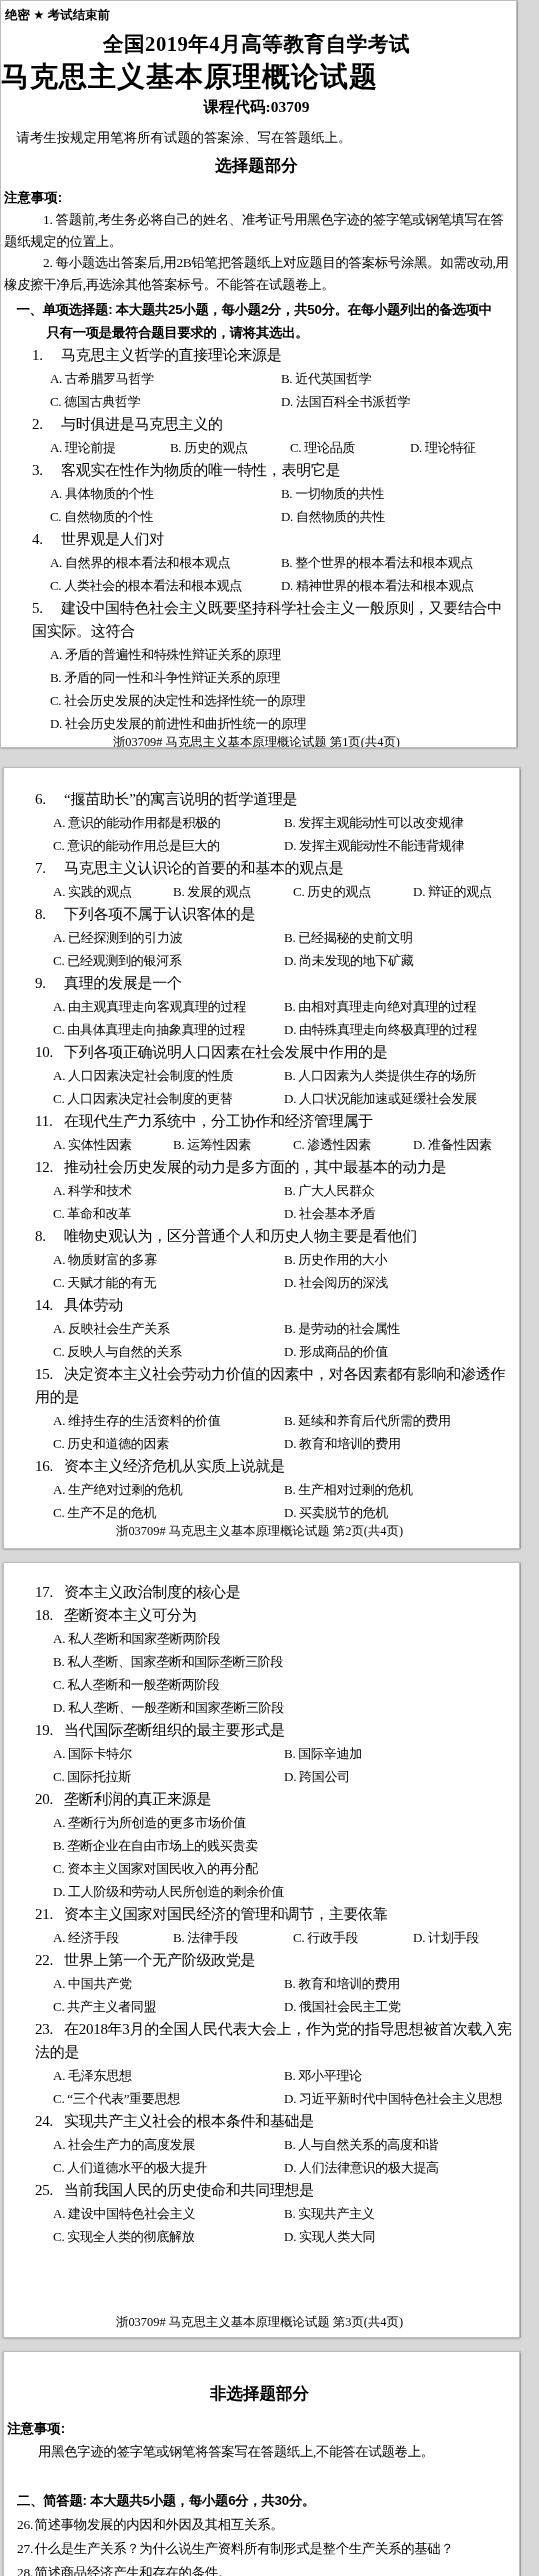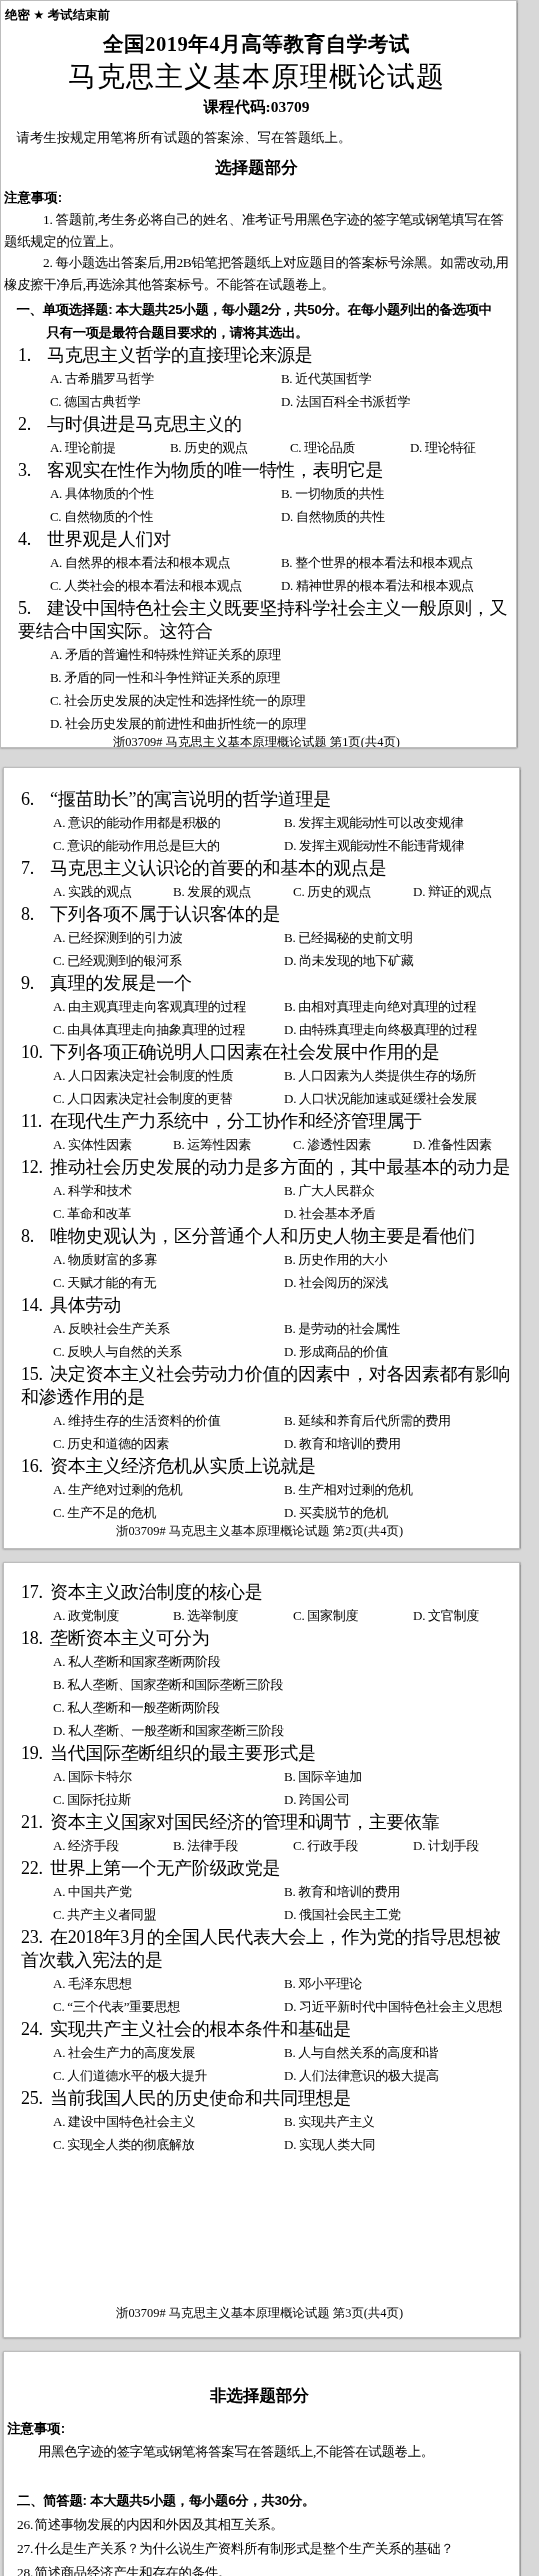--- a/index.html
+++ b/index.html
@@ -15,47 +15,47 @@
     box-sizing:border-box;
     display:flex;
     flex-direction:column;
     overflow:hidden;
     box-shadow:0 0.5px 2.1px rgba(0,0,0,.38), 0.5px 0 1px rgba(0,0,0,.18);
     border:0.5px solid #bdbdbd;
     padding-right:4.1px;
   }
   #page1{height:748px;margin:0 0 18.5px 0;padding-top:5.2px;padding-bottom:4.1px;}
   #page2{height:782px;margin:0 0 13.4px 3.1px;padding-top:20.6px;padding-bottom:14.4px;}
-  #page3{height:776px;margin:0 0 13.4px 3.1px;padding-top:18.5px;padding-bottom:15px;}
+  #page3{height:776px;margin:0 0 13.4px 3.1px;padding-top:18.5px;padding-bottom:6px;}
   #page4{height:446px;margin:0 0 0 3.1px;padding-top:15.5px;padding-bottom:0;}
 
   .classification{
     font-family:"Liberation Sans","DejaVu Sans",sans-serif;
     font-weight:bold;font-size:12.4px;line-height:15.5px;margin:2.1px 0 0 4.1px;
   }
   .title1{text-align:center;font-size:20.6px;line-height:25px;font-weight:bold;margin-top:8.2px;letter-spacing:0.5px;}
-  .title2{text-align:center;font-size:28px;line-height:32px;font-weight:400;margin-top:4.1px;letter-spacing:1px;}
+  .title2{text-align:left;font-size:28px;line-height:32px;font-weight:700;margin-top:4.1px;letter-spacing:1px;}
   .course{text-align:center;font-size:15.5px;line-height:18.5px;font-weight:bold;margin-top:5.2px;}
   .instruction{font-size:13.4px;line-height:23px;margin:9.3px 0 0 15.5px;}
   .sec-title{
-    text-align:center;font-family:Liberation Sans, sans-serif;
+    text-align:center;font-family:Liberation Mono, monospace;
     font-weight:bold;font-size:16.5px;line-height:20.6px;margin-top:8.2px;
   }
   .notes-title{
     font-family:"Liberation Sans","DejaVu Sans",sans-serif;
     font-weight:bold;font-size:13.4px;line-height:23px;margin:8.2px 0 0 3.1px;
   }
   .note{font-size:13.4px;line-height:21.6px;margin-left:3.1px;text-indent:39px;letter-spacing:-0.3px;}
   .part-title{
     font-family:"Liberation Sans","DejaVu Sans",sans-serif;
     font-weight:bold;font-size:13.4px;line-height:23px;
     margin:3.1px 13.4px 0 15.5px;padding-left:30px;text-indent:-30px;letter-spacing:-0.3px;
   }
   .question{margin:0;}
-  .stem{font-size:18px;line-height:23px;margin-left:17px;letter-spacing:-0.3px;}
+  .stem{font-size:15px;line-height:23px;margin-left:31px;letter-spacing:-0.3px;}
   .qnum{display:inline-block;width:29px;}
   .opt-row{display:flex;margin-left:49px;font-size:13px;line-height:23px;letter-spacing:-0.3px;}
   .opt-row .cell2:first-child{flex:0 0 231px;}
   .cell4{flex:0 0 120px;}
   .cell1{flex:1 1 auto;}
   .footer{margin-top:auto;text-align:center;font-size:12.4px;line-height:15.5px;letter-spacing:0;}
 
   .note-plain{font-size:13.4px;line-height:23px;margin-left:34px;letter-spacing:-0.3px;}
   .part-title4{
     font-family:"Liberation Sans","DejaVu Sans",sans-serif;
@@ -263,26 +263,20 @@
         </div>
       </div>
     </div>
   <div class="footer">浙03709# 马克思主义基本原理概论试题 第2页(共4页)</div>
 </div>
 
 <div class="page" id="page3">
   <div>
       <div class="question">
         <div class="stem"><span class="qnum">17.</span><span>资本主义政治制度的核心是</span></div>
-        <div class="opt-row">
-          <span class="cell4">A. 政党制度</span>
-          <span class="cell4">B. 选举制度</span>
-          <span class="cell4">C. 国家制度</span>
-          <span class="cell4">D. 文官制度</span>
-        </div>
       </div>
       <div class="question">
         <div class="stem"><span class="qnum">18.</span><span>垄断资本主义可分为</span></div>
         <div class="opt-row">
           <span class="cell1">A. 私人垄断和国家垄断两阶段</span>
         </div>
         <div class="opt-row">
           <span class="cell1">B. 私人垄断、国家垄断和国际垄断三阶段</span>
         </div>
         <div class="opt-row">
@@ -294,20 +288,35 @@
       </div>
       <div class="question">
         <div class="stem"><span class="qnum">19.</span><span>当代国际垄断组织的最主要形式是</span></div>
         <div class="opt-row">
           <span class="cell2">A. 国际卡特尔</span>
           <span class="cell2">B. 国际辛迪加</span>
         </div>
         <div class="opt-row">
           <span class="cell2">C. 国际托拉斯</span>
           <span class="cell2">D. 跨国公司</span>
+        </div>
+      </div>
+      <div class="question">
+        <div class="stem"><span class="qnum">20.</span><span>垄断利润的真正来源是</span></div>
+        <div class="opt-row">
+          <span class="cell1">A. 垄断行为所创造的更多市场价值</span>
+        </div>
+        <div class="opt-row">
+          <span class="cell1">B. 垄断企业在自由市场上的贱买贵卖</span>
+        </div>
+        <div class="opt-row">
+          <span class="cell1">C. 资本主义国家对国民收入的再分配</span>
+        </div>
+        <div class="opt-row">
+          <span class="cell1">D. 工人阶级和劳动人民所创造的剩余价值</span>
         </div>
       </div>
       <div class="question">
         <div class="stem"><span class="qnum">21.</span><span>资本主义国家对国民经济的管理和调节，主要依靠</span></div>
         <div class="opt-row">
           <span class="cell4">A. 经济手段</span>
           <span class="cell4">B. 法律手段</span>
           <span class="cell4">C. 行政手段</span>
           <span class="cell4">D. 计划手段</span>
         </div>

